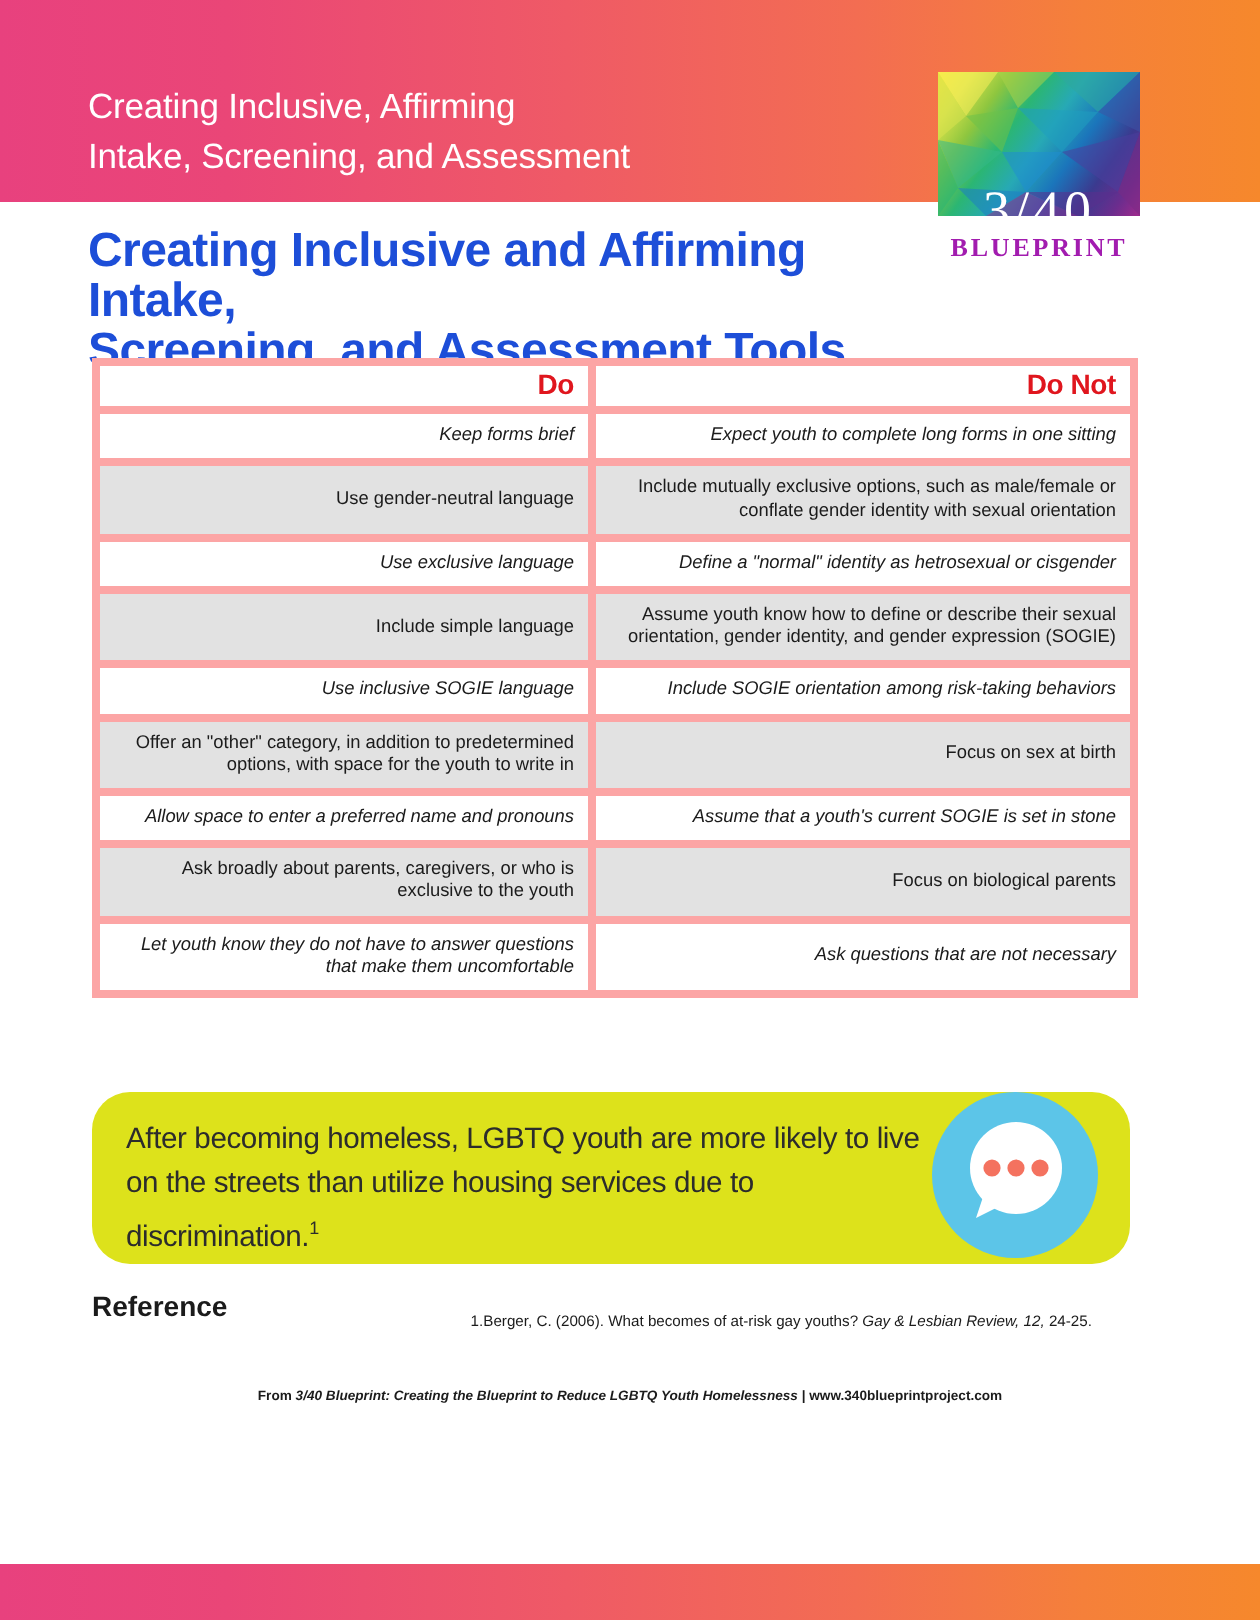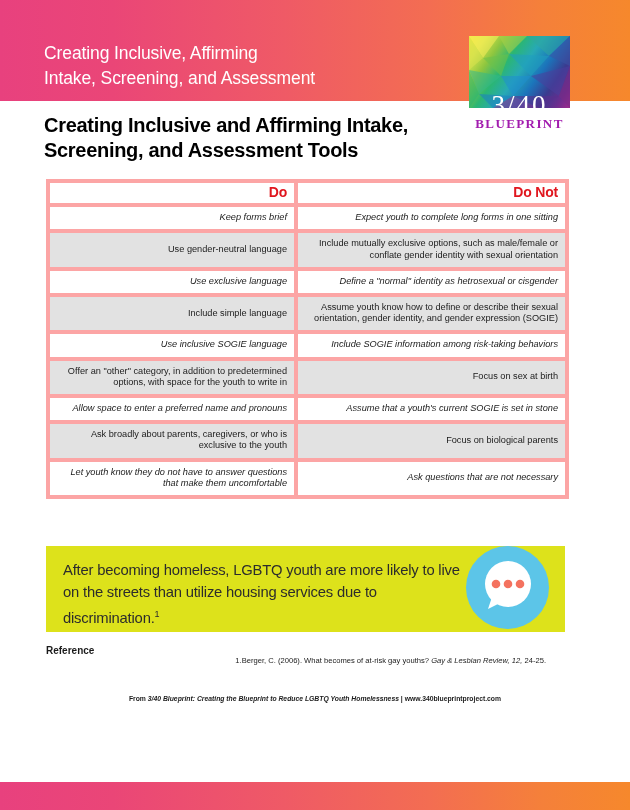--- a/index.html
+++ b/index.html
@@ -74,22 +74,22 @@
     font-size: 13px;
     letter-spacing: 1.4px;
     text-align: center;
   }
 
   
   #page-title {
     position: absolute;
     left: 44px; top: 113px;
     width: 410px;
-    color: #000000;
-    font-size: 20px;
+    color: #1d4ed8;
+    font-size: 24px;
     line-height: 25px;
     font-weight: 700;
     letter-spacing: -0.3px;
     white-space: pre-line;
   }
 
   
   #do-table {
     position: absolute;
     left: 46px; top: 179px;
@@ -119,20 +119,21 @@
   }
   #do-table tr.shade td { background: #e2e2e2; }
   #do-table tr.plain td { background: #ffffff; font-style: italic; }
 
   
   #callout {
     position: absolute;
     left: 46px; top: 546px;
     width: 519px; height: 86px;
     background: #dde21b;
+    border-radius: 19px;
   }
   #callout-text {
     position: absolute;
     left: 17px; top: 13px;
     width: 400px;
     color: #2c2c2c;
     font-size: 14.8px;
     line-height: 22px;
     font-weight: 400;
     letter-spacing: -0.2px;
@@ -144,21 +145,21 @@
     width: 83px; height: 83px;
     border-radius: 50%;
     background: #5cc5e8;
   }
   #bubble-circle svg { position:absolute; left:14px; top:13px; }
 
   
   #reference-heading {
     position: absolute;
     left: 46px; top: 645px;
-    font-size: 10px;
+    font-size: 14px;
     font-weight: 700;
     color: #1b1b1b;
   }
   #reference-item {
     position: absolute;
     left: 46px; top: 656px;
     width: 500px;
     font-size: 7.6px;
     line-height: 10px;
     color: #1b1b1b;
@@ -253,21 +254,21 @@
       <tr class="plain">
         <td>Use exclusive language</td>
         <td>Define a "normal" identity as hetrosexual or cisgender</td>
       </tr>
       <tr class="shade">
         <td>Include simple language</td>
         <td>Assume youth know how to define or describe their sexual orientation, gender identity, and gender expression (SOGIE)</td>
       </tr>
       <tr class="plain">
         <td>Use inclusive SOGIE language</td>
-        <td>Include SOGIE information among risk-taking behaviors</td>
+        <td>Include SOGIE orientation among risk-taking behaviors</td>
       </tr>
       <tr class="shade">
         <td>Offer an "other" category, in addition to predetermined options, with space for the youth to write in</td>
         <td>Focus on sex at birth</td>
       </tr>
       <tr class="plain">
         <td>Allow space to enter a preferred name and pronouns</td>
         <td>Assume that a youth's current SOGIE is set in stone</td>
       </tr>
       <tr class="shade">

